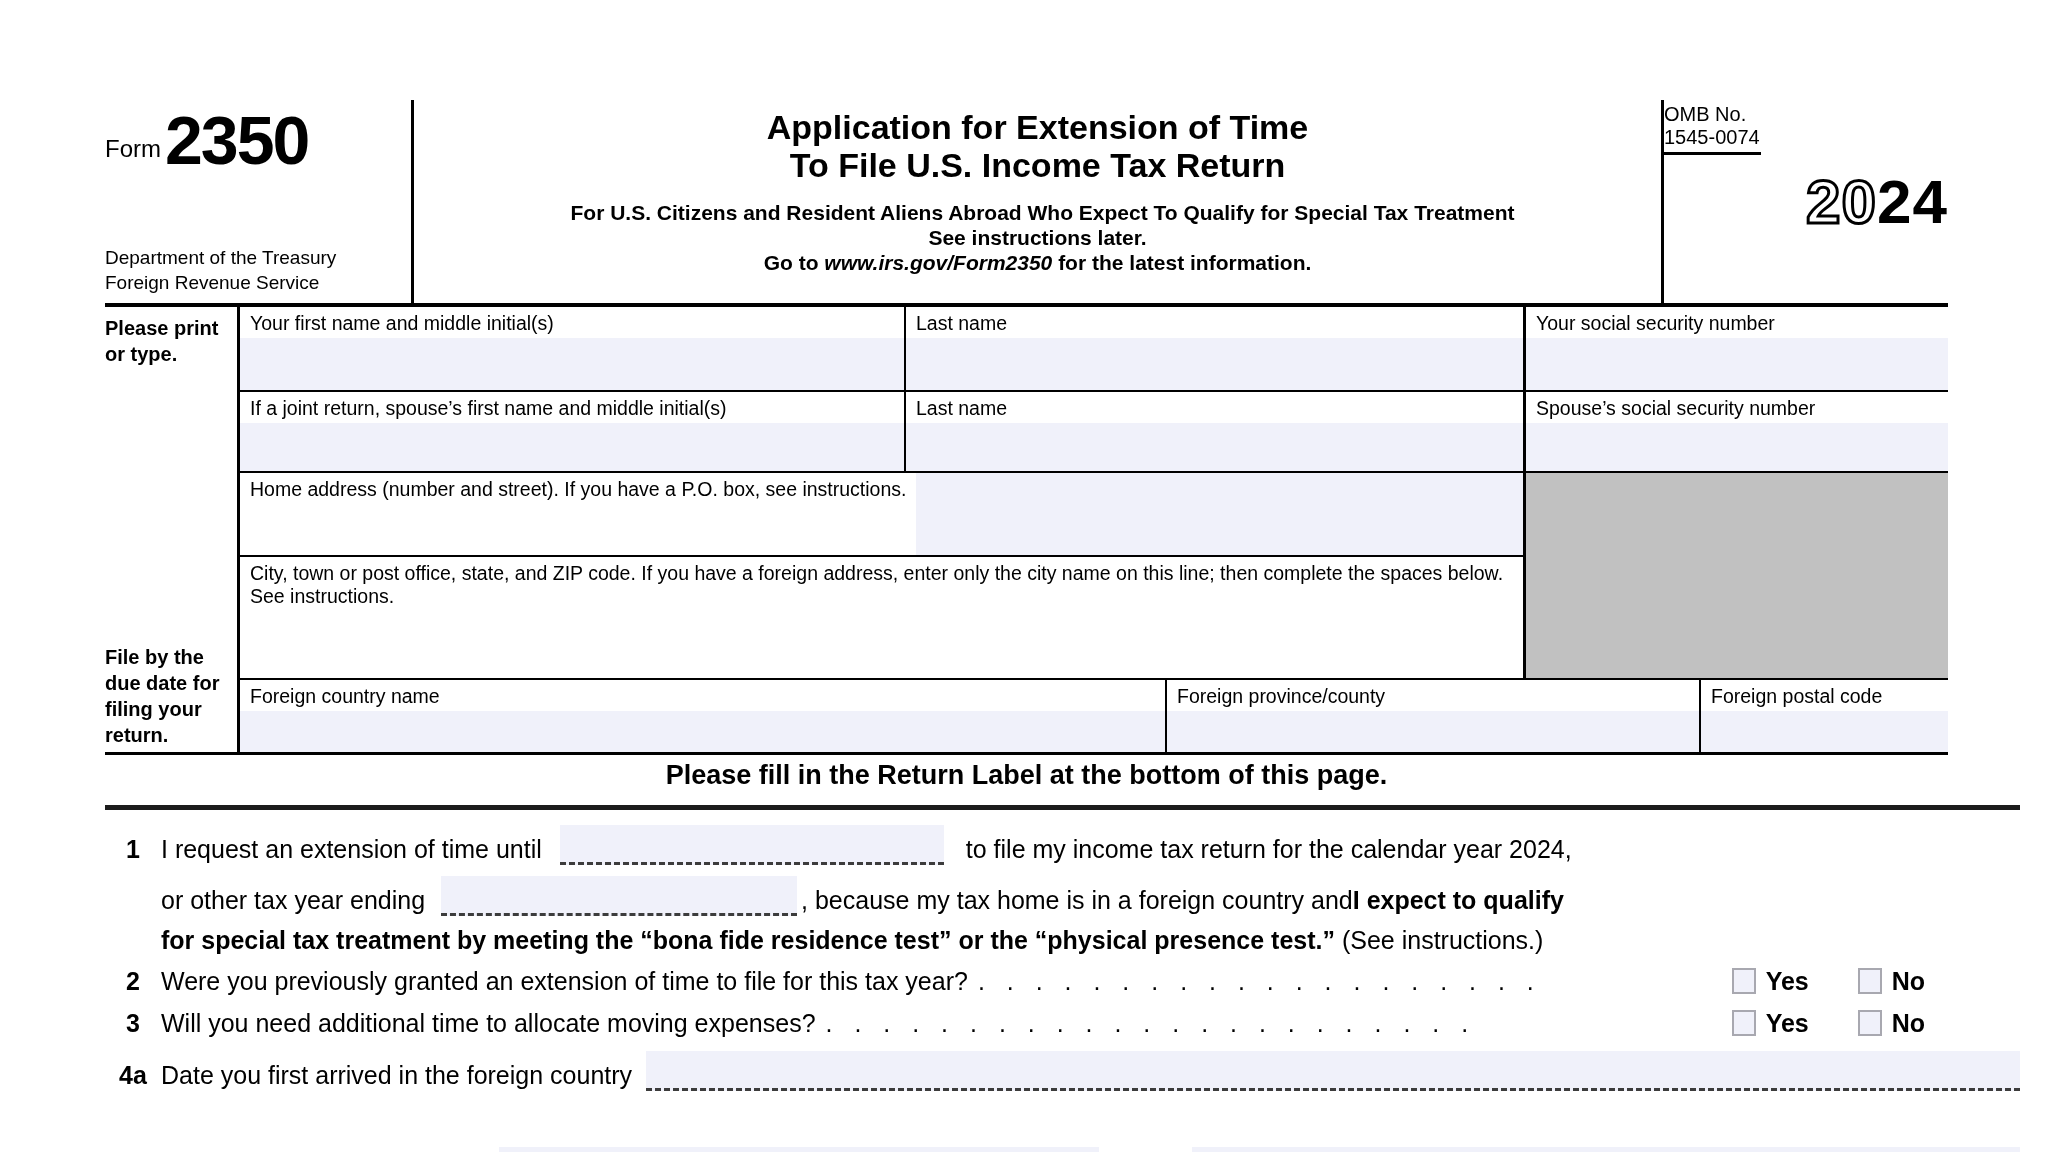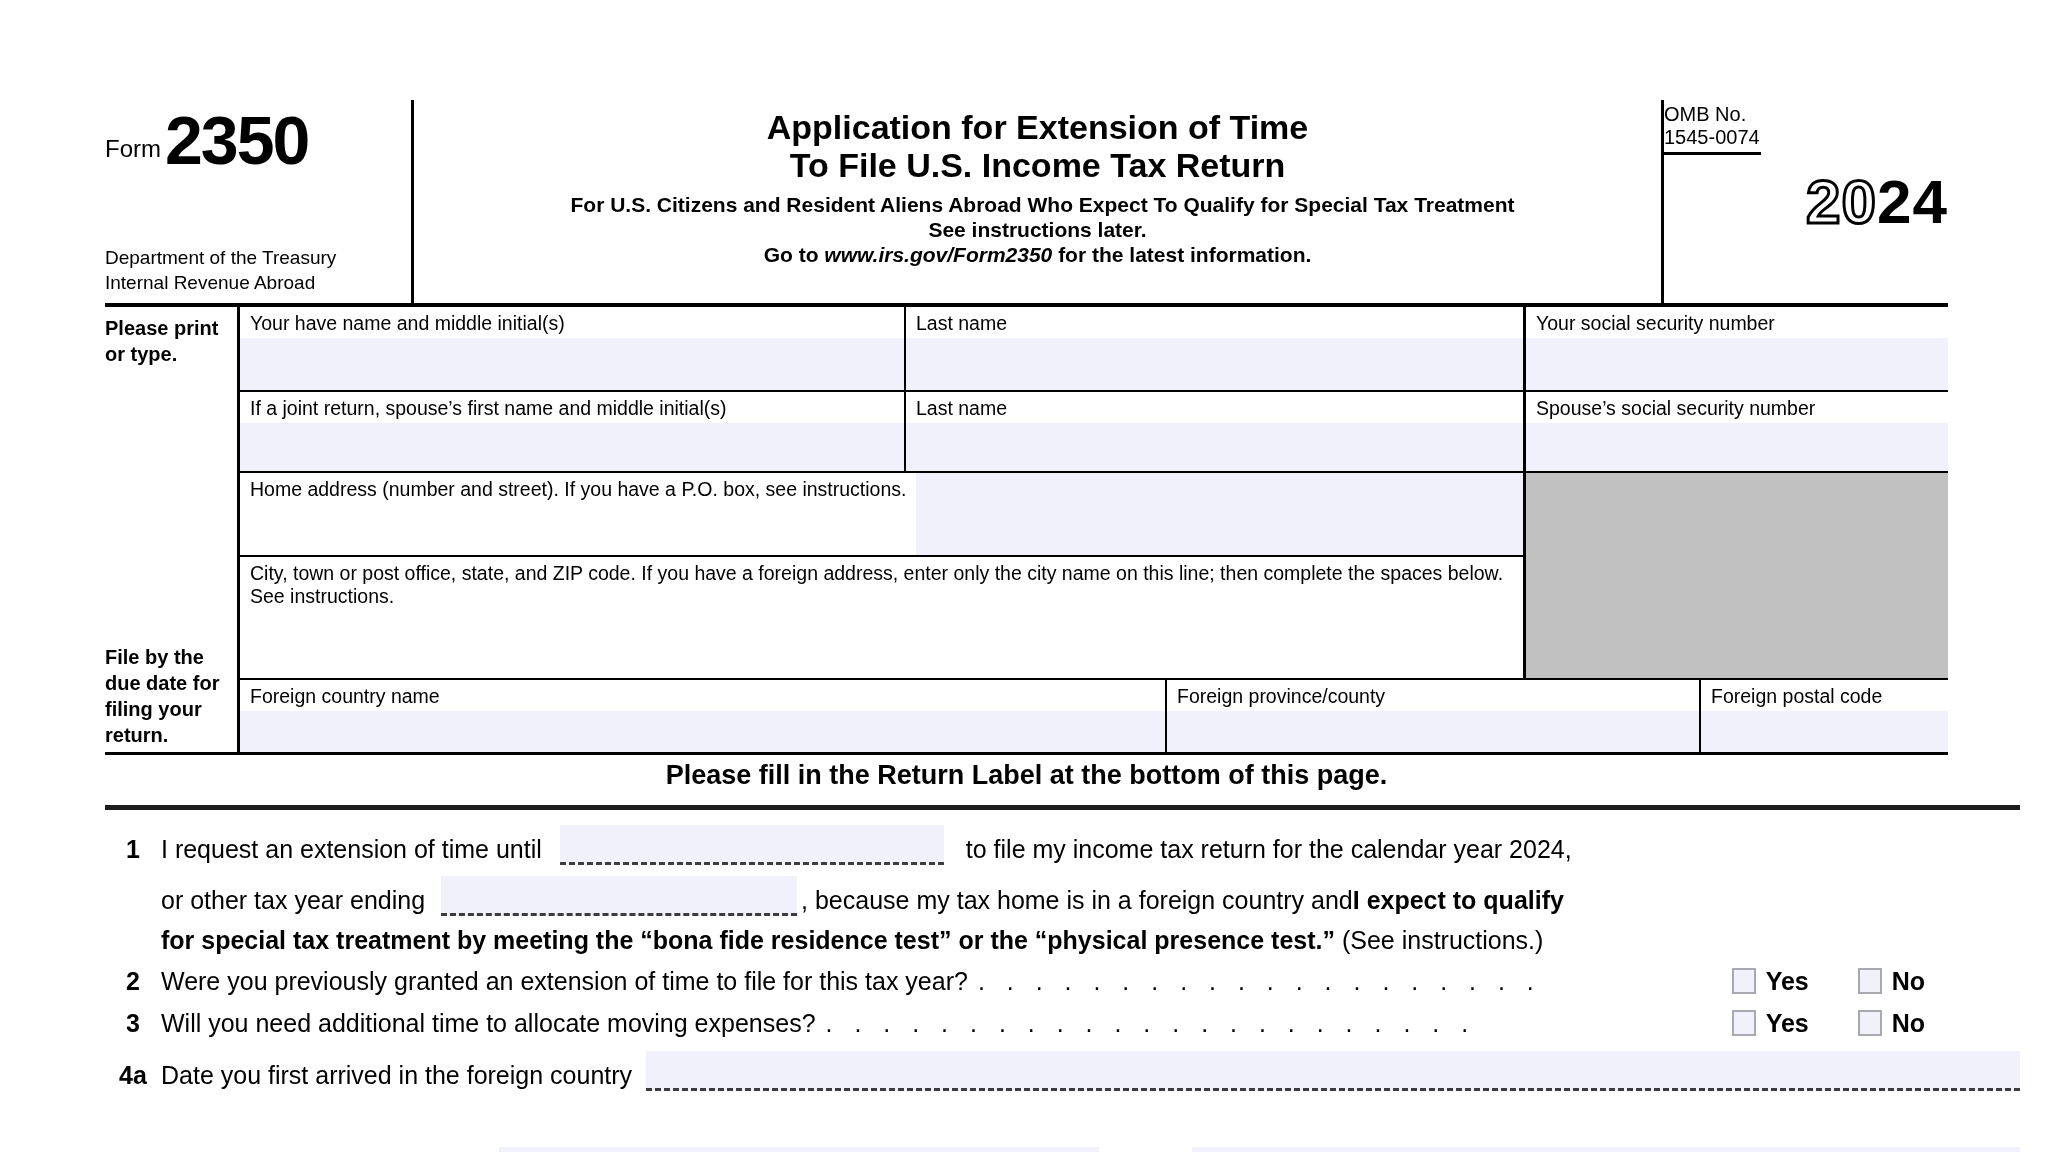--- a/index.html
+++ b/index.html
@@ -14,21 +14,21 @@
 
   
   .header{ position:absolute; left:105px; top:100px; width:1843px; height:207px; display:flex; border-bottom:4px solid var(--ink); }
   .h-left{ width:306px; display:flex; flex-direction:column; justify-content:space-between; padding:14px 0 8px 0; }
   .form-id{ display:flex; align-items:flex-end; }
   .form-word{ font-size:24px; line-height:1; padding-bottom:6px; }
   .form-num{ font-size:68px; font-weight:700; line-height:0.78; letter-spacing:-2px; padding-left:4px; }
   .dept{ font-size:19px; line-height:1.32; }
   .h-mid{ flex:1; border-left:3px solid var(--ink); border-right:3px solid var(--ink); text-align:center; padding-top:8px; }
   .title{ font-size:34px; font-weight:700; line-height:1.12; }
-  .subtitle{ font-size:21px; font-weight:700; margin-top:9px;padding-left:10px; }
+  .subtitle{ font-size:21px; font-weight:700; margin-top:17px;padding-left:10px; }
   .instr{ font-size:21px; font-weight:700; margin-top:1px; }
   .goto{ font-size:21px; font-weight:700; margin-top:1px; }
   .h-right{ width:284px; display:flex; flex-direction:row;gap:45px; }
   .omb{ height:55px; border-bottom:3px solid var(--ink); display:flex; align-items:center; justify-content:center; font-size:20px; }
   .year{ flex:1; display:flex; align-items:center; justify-content:center; font-size:62px; font-weight:700; letter-spacing:1px; }
   .y-outline{ color:#fff; -webkit-text-stroke:3px #000; }
 
   
   .table{ position:absolute; left:105px; top:307px; width:1843px; height:448px; display:flex; border-bottom:3px solid var(--ink); }
   .t-side{ width:132px; position:relative; font-weight:700; font-size:20px; line-height:1.3; }
@@ -87,21 +87,21 @@
 <div id="page">
 
   <div class="header">
     <div class="h-left">
       <div class="form-id">
         <span class="form-word">Form</span>
         <span class="form-num">2350</span>
       </div>
       <div class="dept">
         <div>Department of the Treasury</div>
-        <div>Internal Revenue Abroad</div>
+        <div>Foreign Revenue Service</div>
       </div>
     </div>
     <div class="h-mid">
       <div class="title">Application for Extension of Time</div>
       <div class="title">To File U.S. Income Tax Return</div>
       <div class="subtitle">For U.S. Citizens and Resident Aliens Abroad Who Expect To Qualify for Special Tax Treatment</div>
       <div class="instr">See instructions later.</div>
       <div class="goto"><span>Go to </span><i>www.irs.gov/Form2350</i><span> for the latest information.</span></div>
     </div>
     <div class="h-right">
@@ -115,21 +115,21 @@
 
   <div class="table">
     <div class="t-side">
       <div class="side-top">Please print or type.</div>
       <div class="side-bottom">File by the due date for filing your return.</div>
     </div>
     <div class="t-fields">
 
       <div class="frow row-a">
         <div class="cell c-first">
-          <div class="cell-label">Your have name and middle initial(s)</div>
+          <div class="cell-label">Your first name and middle initial(s)</div>
           <div class="cell-input"></div>
         </div>
         <div class="cell c-last">
           <div class="cell-label">Last name</div>
           <div class="cell-input"></div>
         </div>
         <div class="cell c-ssn">
           <div class="cell-label">Your social security number</div>
           <div class="cell-input"></div>
         </div>

